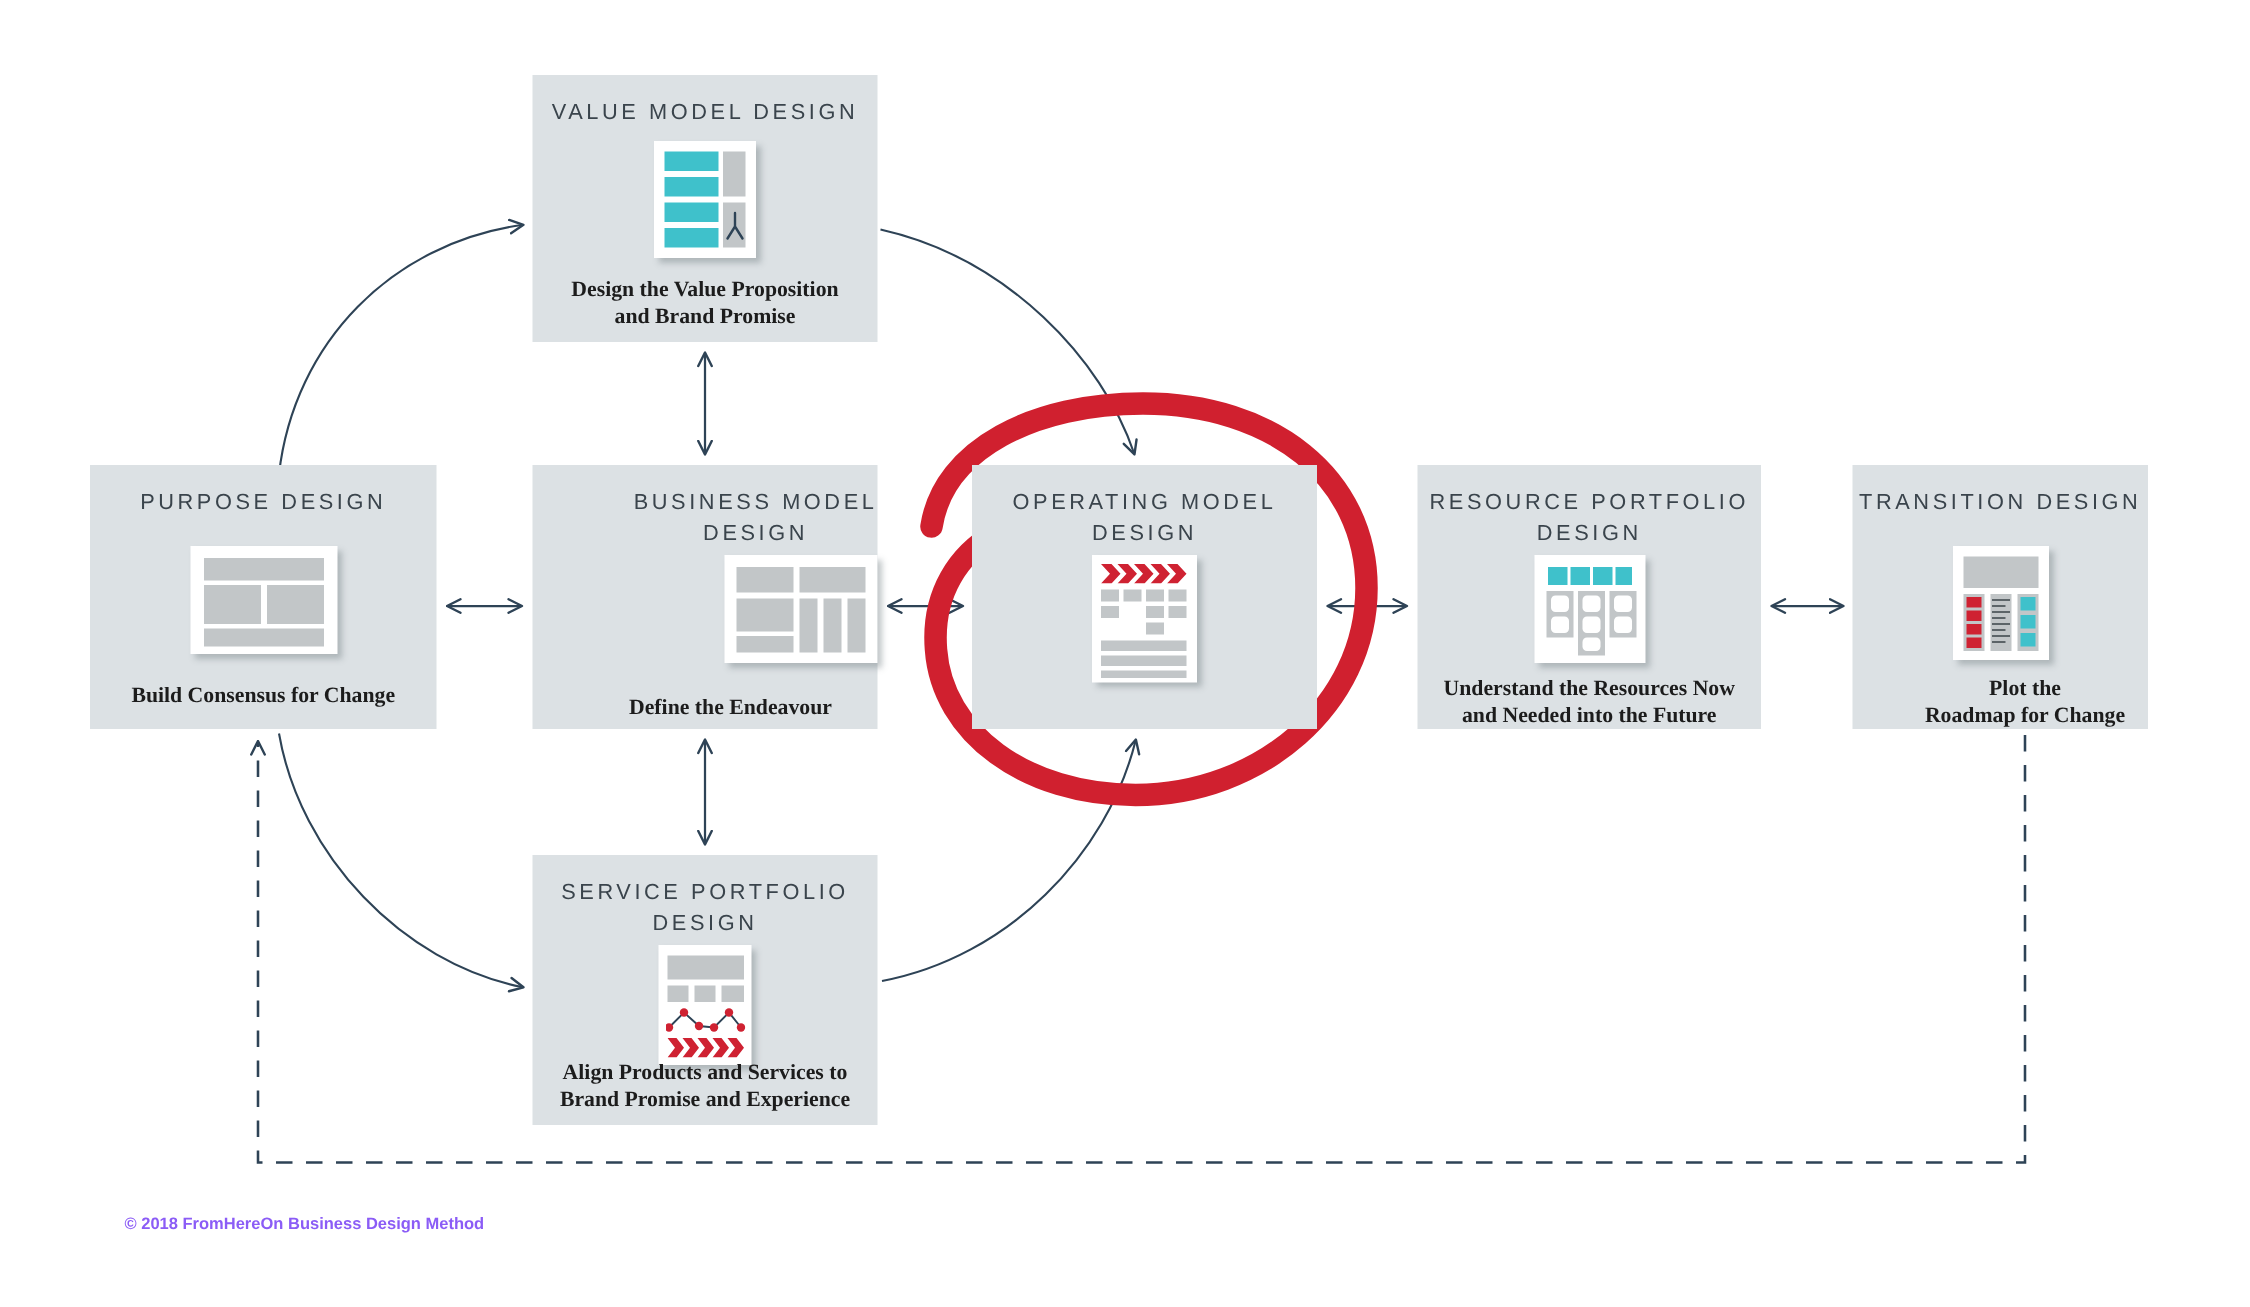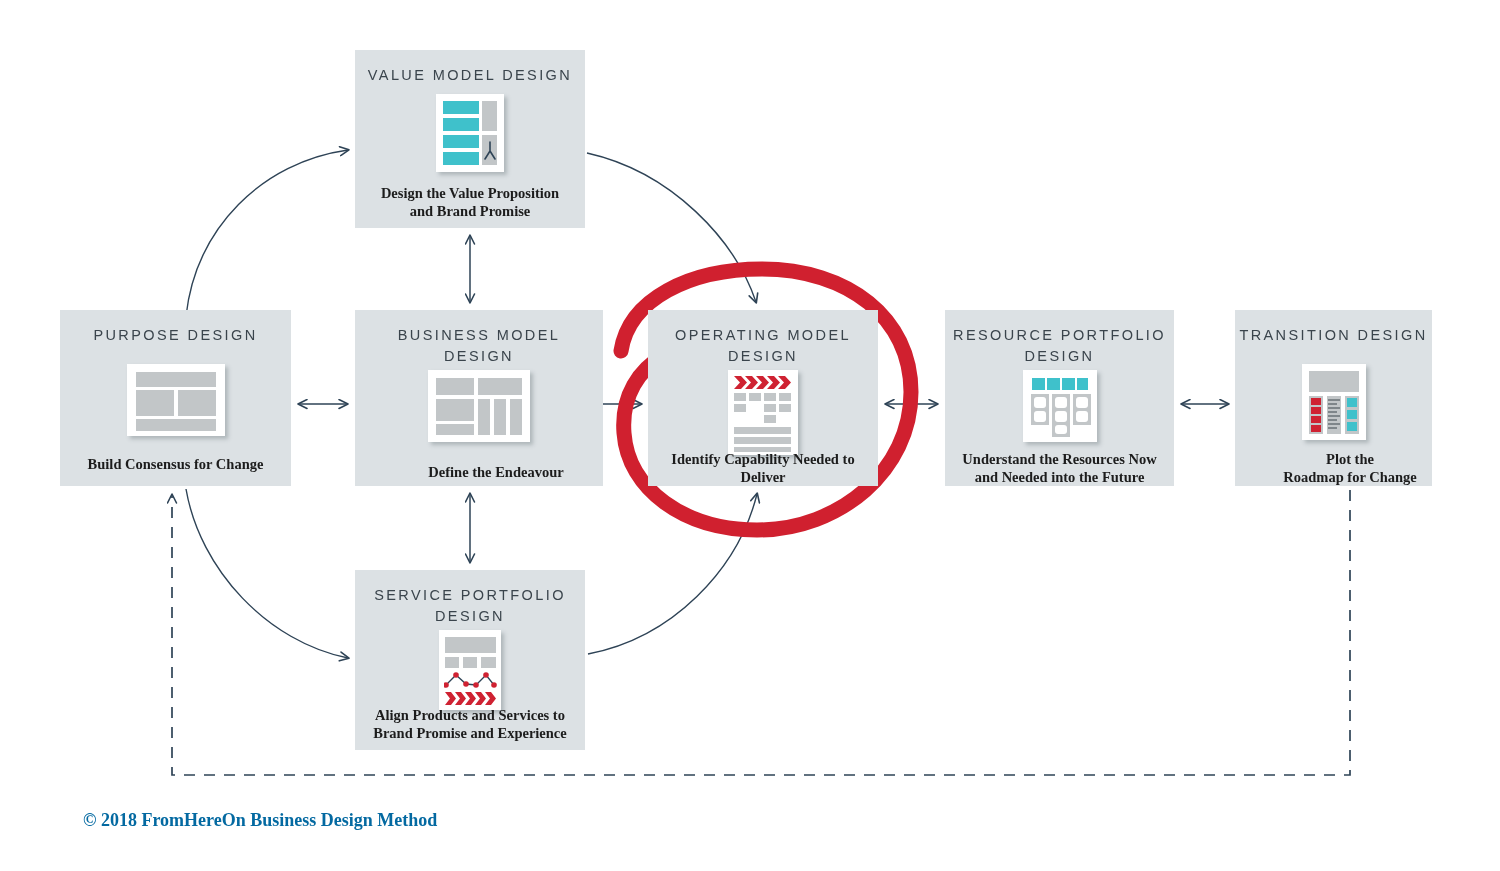--- a/index.html
+++ b/index.html
@@ -69,34 +69,34 @@
     box-sizing: border-box;
   }
   .blk { position: absolute; background: #c2c6c8; }
   .teal { position: absolute; background: #3fc1cb; }
   .red  { position: absolute; background: #cf2232; }
   .wsq  { position: absolute; background: #ffffff; border-radius: 3px; }
 
   
   #node-value      { left:355px;  top:50px;  width:230px; height:178px; }
   #node-purpose    { left:60px;   top:310px; width:231px; height:176px; }
-  #node-business   { left:355px;  top:310px; width:248px; height:176px; }
+  #node-business   { left:355px;  top:310px; width:230px; height:176px;align-items:flex-end; }
   #node-operating  { left:648px;  top:310px; width:230px; height:176px; }
   #node-resource   { left:945px;  top:310px; width:229px; height:176px; }
   #node-transition { left:1235px; top:310px; width:197px; height:176px; }
   #node-service    { left:355px;  top:570px; width:230px; height:180px; }
 
   .footer {
     position: absolute;
     left: 83px;
     top: 810px;
-    font-family: Liberation Serif, serif;
-    font-size: 18px;
+    font-family: Liberation Sans, sans-serif;
+    font-size: 11px;
     font-weight: bold;
-    color: #0369a1;
+    color: #8b5cf6;
     white-space: nowrap;
   }
 </style>
 </head>
 <body>
 
 <div id="canvas">
 
   <svg class="connectors" viewBox="0 0 1500 871">
     <defs>
@@ -224,22 +224,20 @@
         <div class="blk" style="left:51px; top:23px; width:12px; height:8px;"></div>
         <div class="blk" style="left:6px;  top:34px; width:12px; height:8px;"></div>
         <div class="blk" style="left:36px; top:34px; width:12px; height:8px;"></div>
         <div class="blk" style="left:51px; top:34px; width:12px; height:8px;"></div>
         <div class="blk" style="left:36px; top:45px; width:12px; height:8px;"></div>
         <div class="blk" style="left:6px;  top:57px; width:57px; height:7px;"></div>
         <div class="blk" style="left:6px;  top:67px; width:57px; height:7px;"></div>
         <div class="blk" style="left:6px;  top:77px; width:57px; height:5px;"></div>
       </div>
     </div>
-    <div class="node-caption" style="top:140px;">Identify Capability Needed to
-Deliver</div>
   </div>
 
   <div class="node" id="node-resource">
     <div class="node-title">RESOURCE PORTFOLIO
 DESIGN</div>
     <div class="node-icon" style="margin-top:3px;">
       <div class="card" style="width:74px;height:72px;">
         <div class="teal" style="left:9px;  top:8px;  width:13px; height:12px;"></div>
         <div class="teal" style="left:24px; top:8px;  width:13px; height:12px;"></div>
         <div class="teal" style="left:39px; top:8px;  width:13px; height:12px;"></div>

